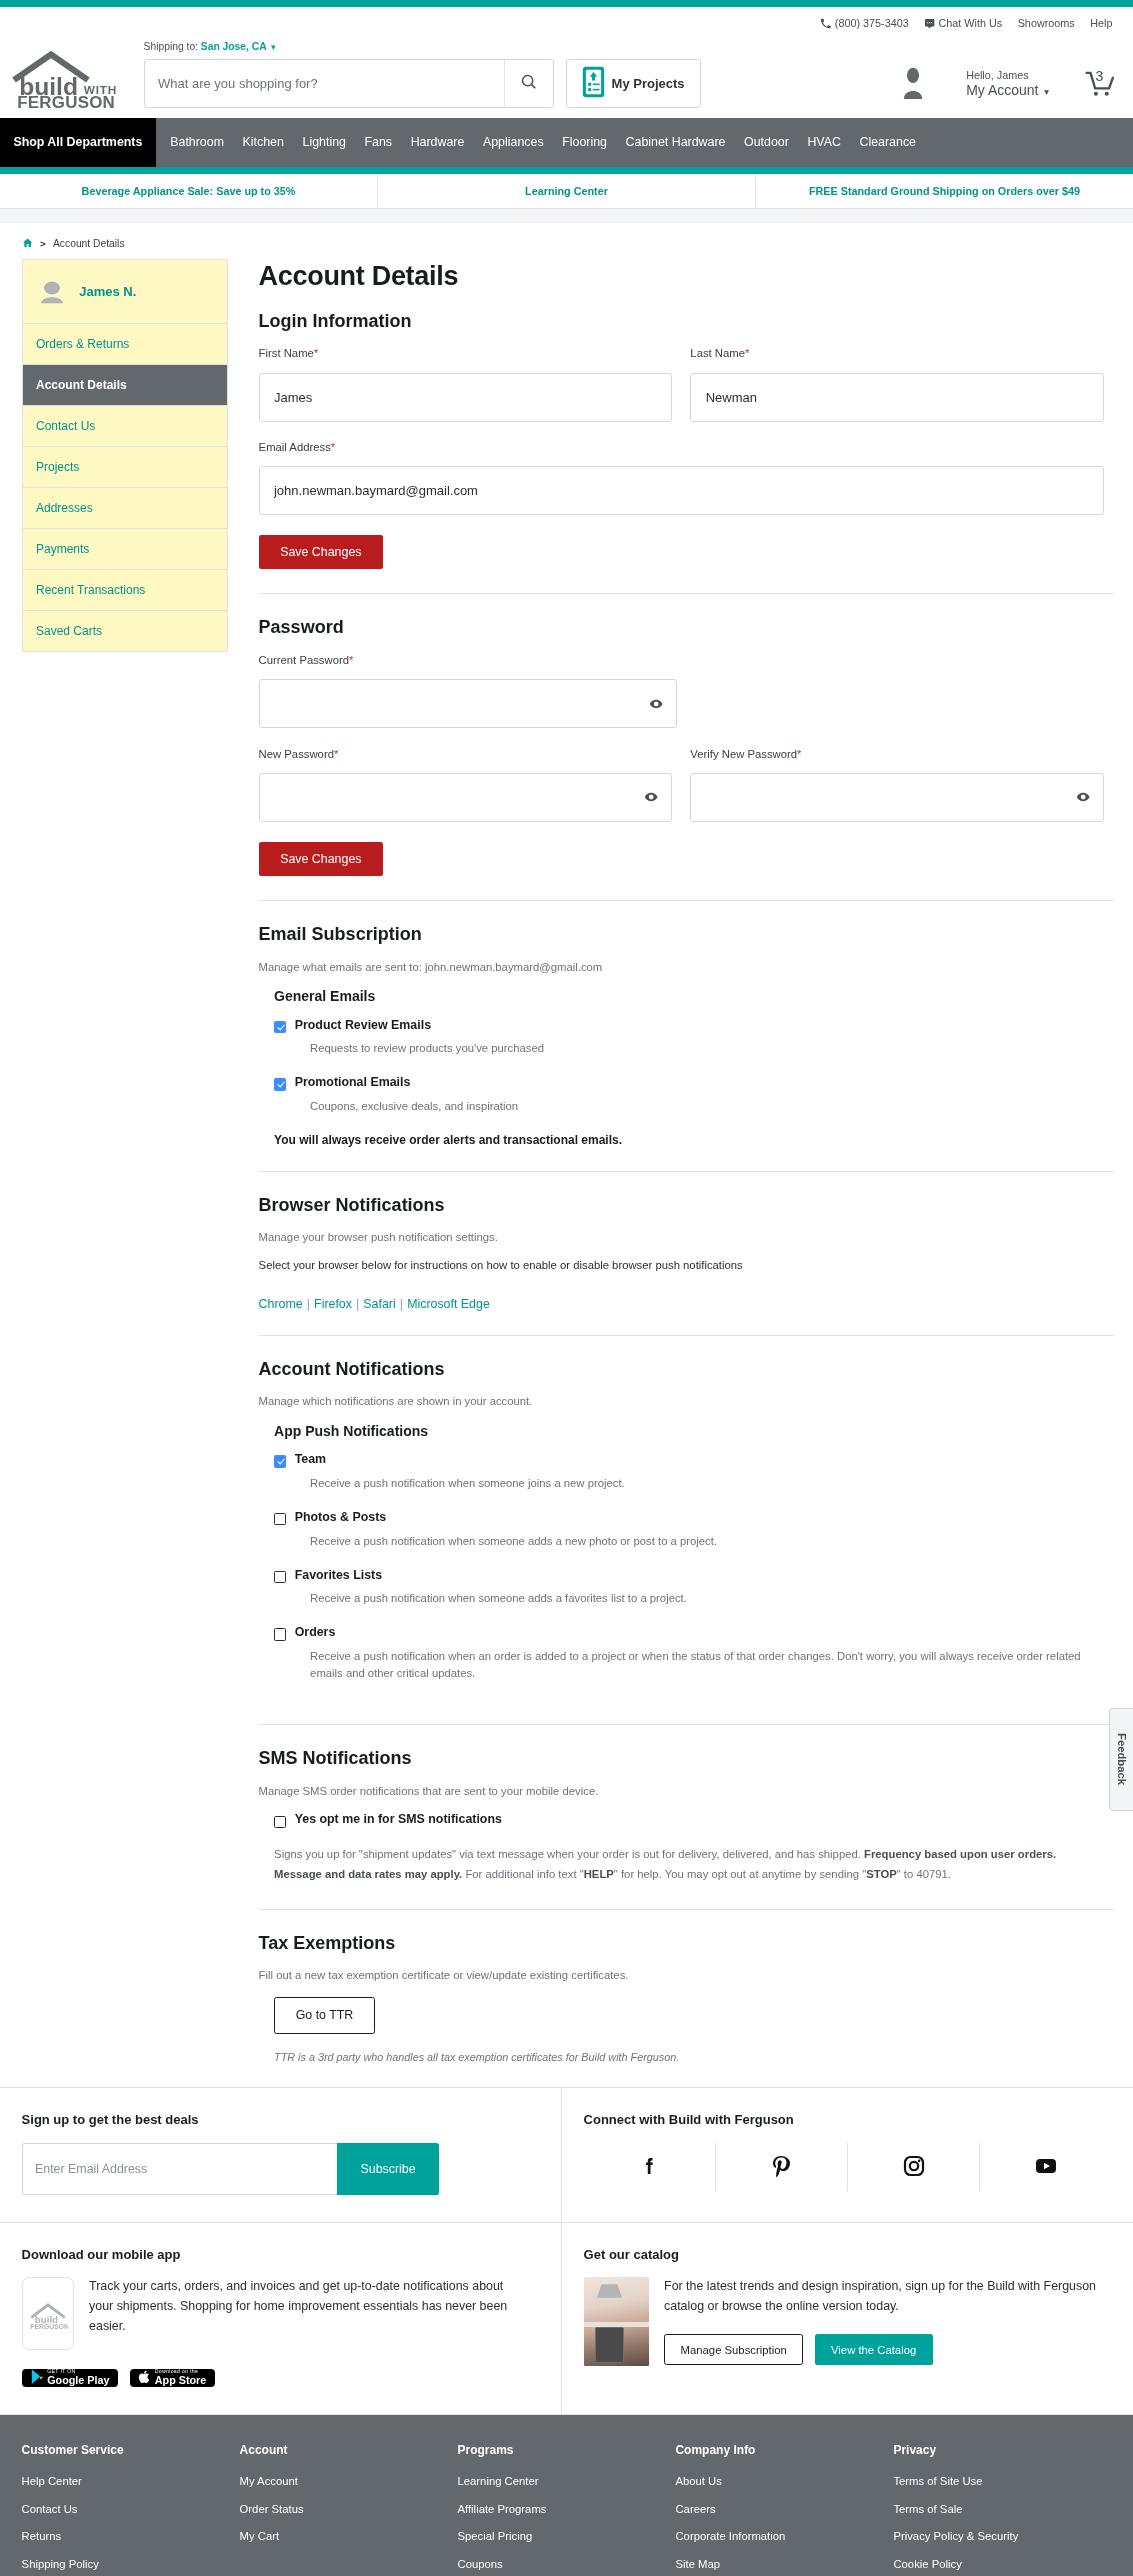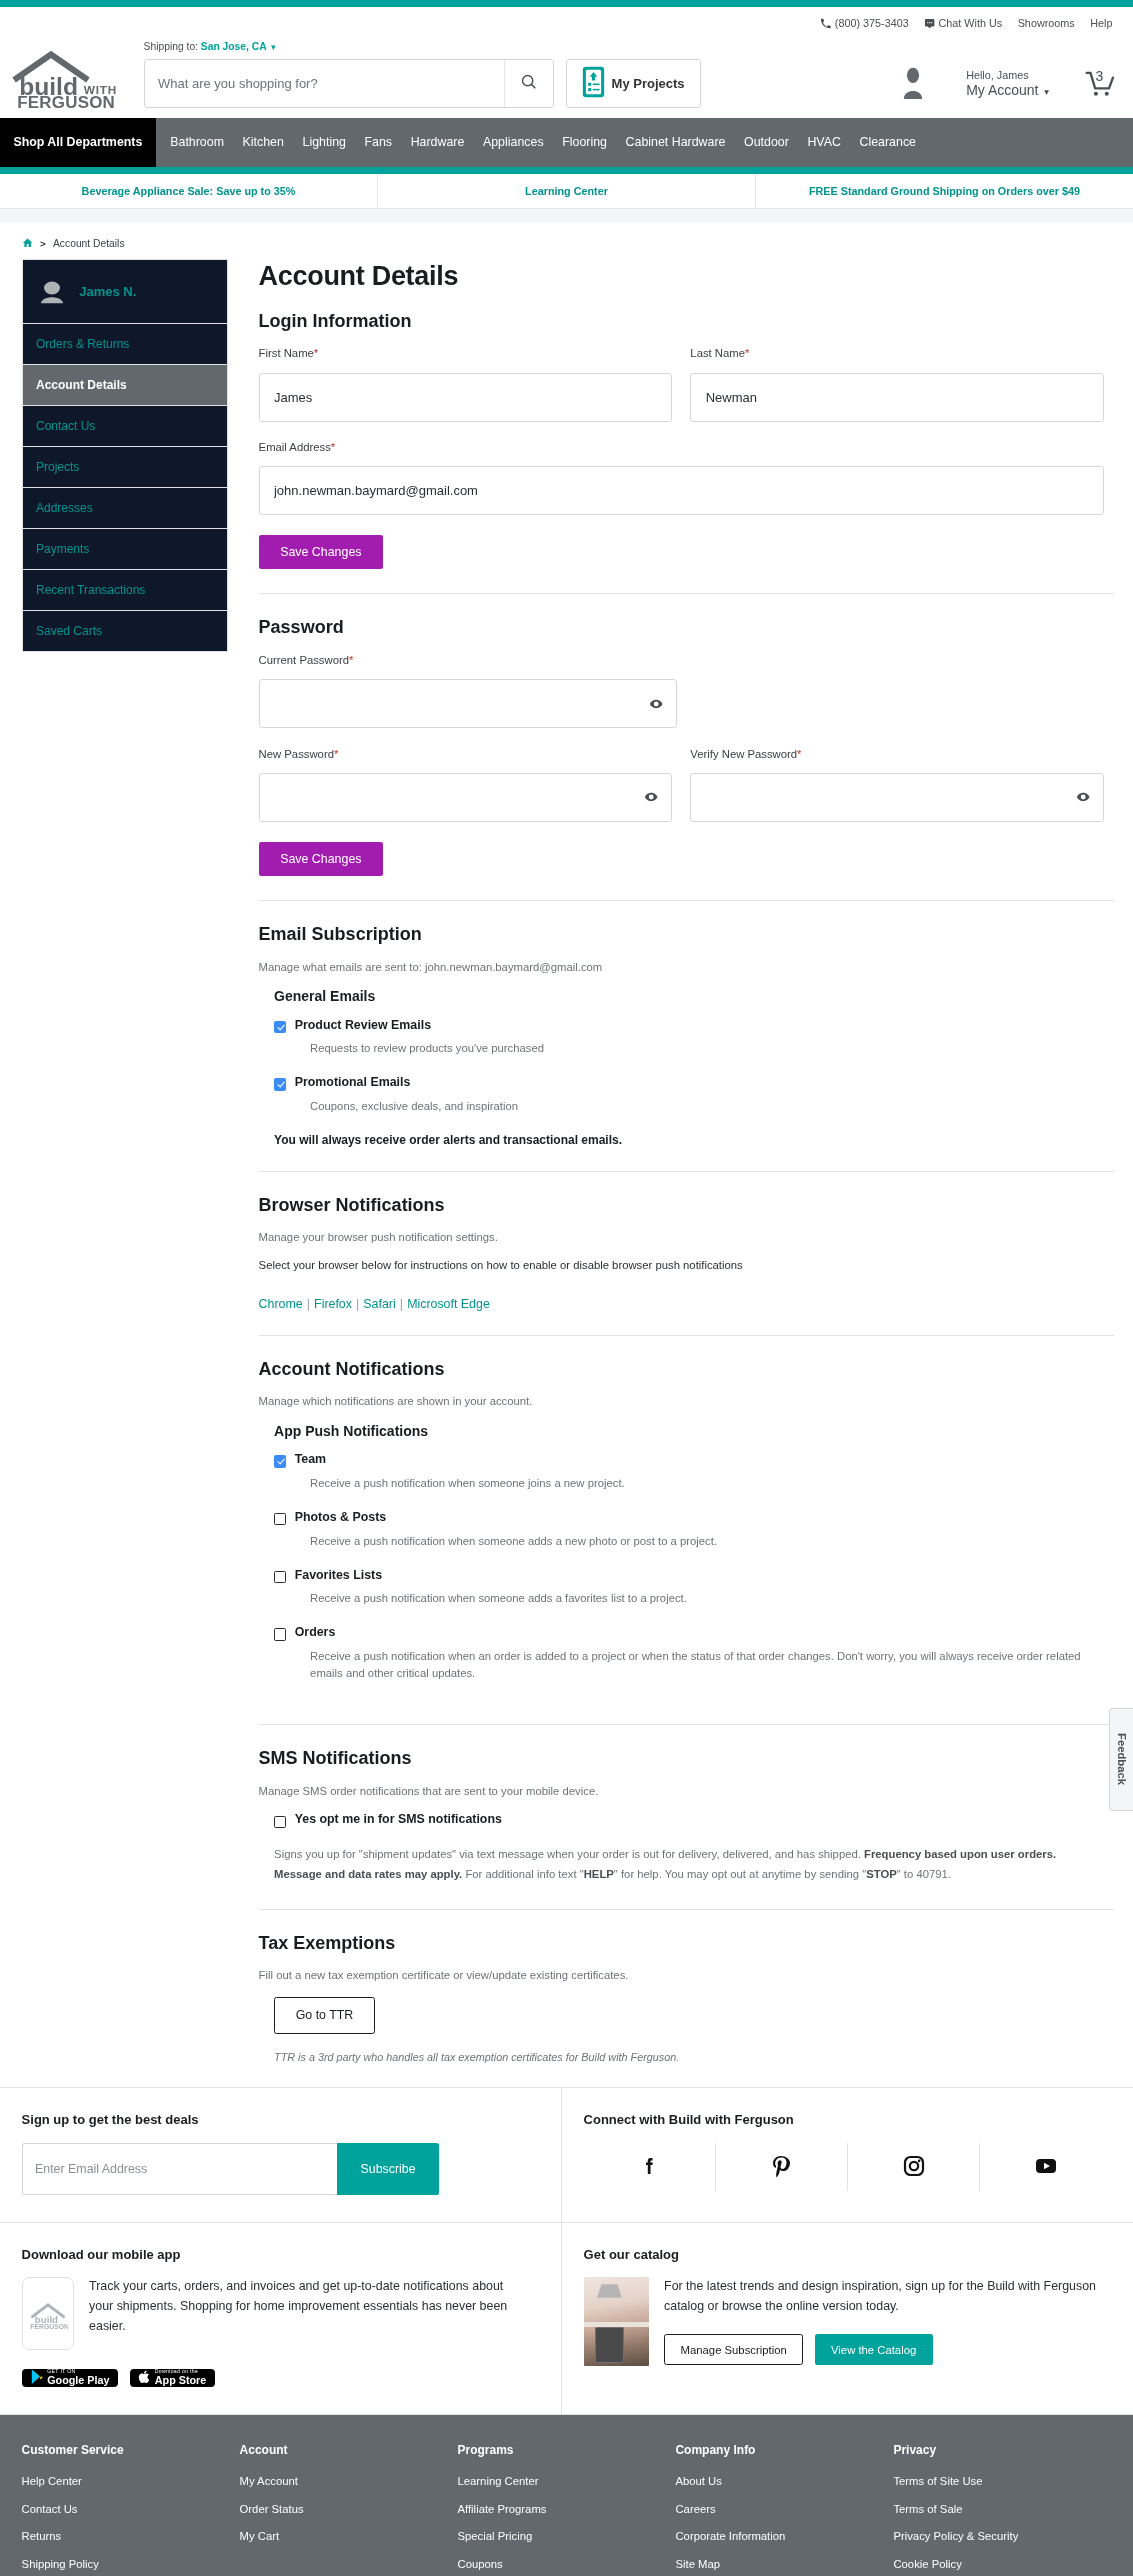--- a/index.html
+++ b/index.html
@@ -107,21 +107,21 @@
 
   .breadcrumb {
     display: flex; align-items: center; gap: 7.2px;
     padding: 13.4px 0 9.3px 21.6px; font-size: 10.3px; color: #3c4043;
   }
   .crumb-sep { color: #2b2f33; font-weight: bold; font-size: 9.8px; }
 
   .layout { display: flex; padding: 0 21.6px; gap: 0; align-items: flex-start; }
 
   
-  .sidebar { width: 206px; flex: none; border: 0.5px solid #e0e2e4; background: #0f172a; }
+  .sidebar { width: 206px; flex: none; border: 0.5px solid #e0e2e4; background: #fef9c3; }
   .sb-user {
     display: flex; align-items: center; gap: 11.3px;
     padding: 15.5px 13.4px; border-bottom: 0.5px solid #e0e2e4; justify-content: flex-start;
   }
   .sb-avatar { width: 32px; height: 32px; flex: none; }
   .sb-username { color: #00948d; font-size: 13px; font-weight: bold; }
   .sb-item {
     display: block; padding: 13px 13.4px; font-size: 12px;
     color: #00948d; text-decoration: none; border-bottom: 0.5px solid #e0e2e4;
   }
@@ -147,21 +147,21 @@
     padding: 0 14.4px; font-size: 13px; color: #2b2f33;
     font-family: "Liberation Sans", sans-serif; outline: none; background: #fff;
     width: 100%;
   }
   .pw-wrap { position: relative; width: 100%; }
   .pw-eye {
     position: absolute; right: 13.4px; top: 50%; transform: translateY(-50%);
     cursor: pointer; display: inline-flex;
   }
   .btn-save {
-    background: #a21caf; color: #ffffff; border: none; border-radius: 2.1px;
+    background: #b91c1c; color: #ffffff; border: none; border-radius: 2.1px;
     font-size: 12.4px; font-family: "Liberation Sans", sans-serif;
     padding: 10.3px 21.6px; cursor: pointer; display: inline-block;
   }
   .section-desc { font-size: 11.3px; color: #6e7377; margin-bottom: 15.5px; }
   .section-note { font-size: 11.3px; color: #2b2f33; margin-bottom: 26px; }
 
   .check-group { margin-left: 15.5px; }
   .check-row { display: flex; align-items: flex-start; gap: 8.2px; margin-bottom: 6.2px; }
   .cbox {
     width: 12.4px; height: 12.4px; flex: none; margin-top: 3.1px;

